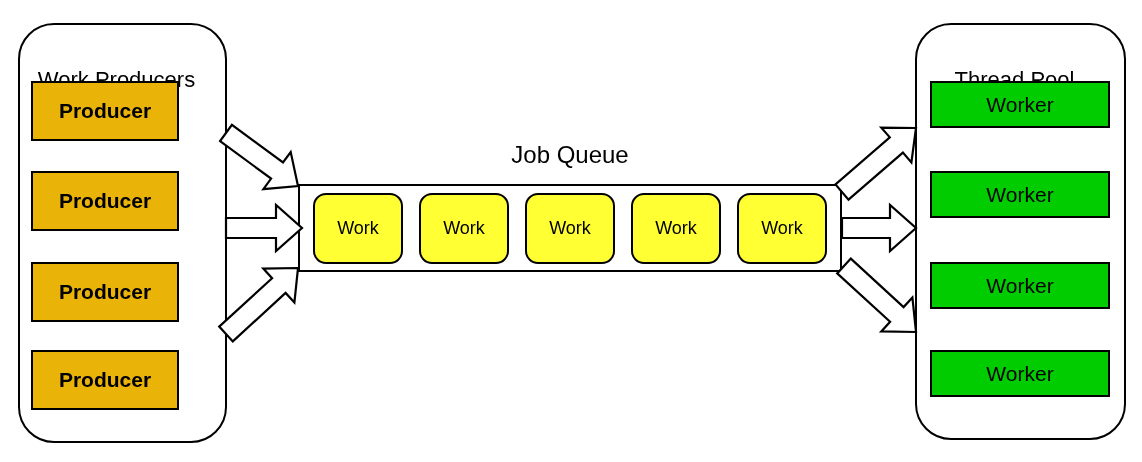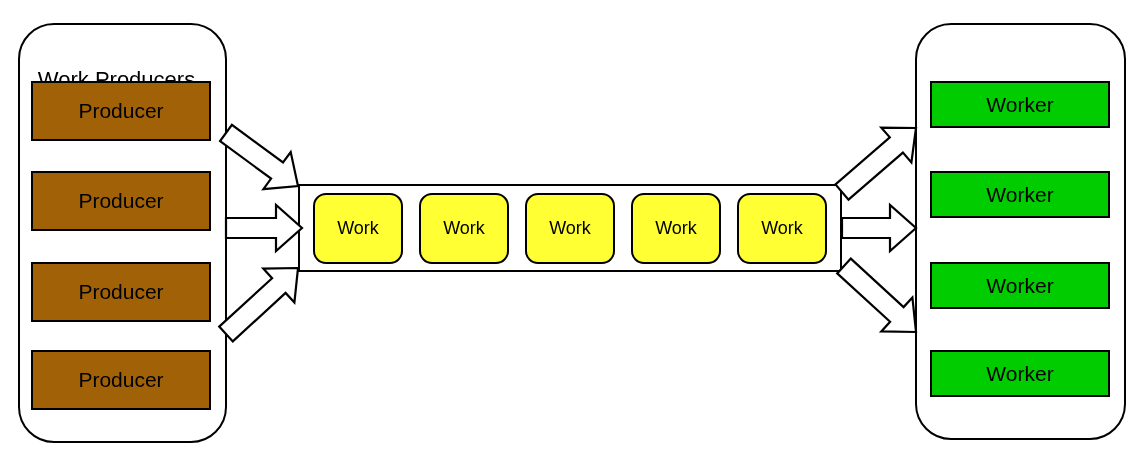--- a/index.html
+++ b/index.html
@@ -33,23 +33,24 @@
   .node {
     position: absolute;
     box-sizing: border-box;
     display: flex;
     align-items: center;
     justify-content: center;
     font-size: 21px;
     white-space: nowrap;
   }
   .producer {
-    left: 11px; width: 180px; height: 60px;
-    background: #a16207;
+    left: 11px; width: 148px; height: 60px;
+    background: #eab308;
     border: 2px solid #000000;
+    font-weight: bold;
   }
   .worker {
     left: 13px; width: 180px; height: 47px;
     background: #00CC00;
     border: 2px solid #000000;
   }
   .queue-label {
     position: absolute;
     left: 298px; top: 141px; width: 544px;
     text-align: center;
@@ -97,29 +98,31 @@
 <div class="canvas">
 
   <section class="panel left">
     <div class="panel-title">Work Producers</div>
     <div class="node producer" style="top:56px">Producer</div>
     <div class="node producer" style="top:146px">Producer</div>
     <div class="node producer" style="top:237px">Producer</div>
     <div class="node producer" style="top:325px">Producer</div>
   </section>
 
+  <div class="queue-label">Job Queue</div>
   <div class="queue">
     <div class="node work">Work</div>
     <div class="node work">Work</div>
     <div class="node work">Work</div>
     <div class="node work">Work</div>
     <div class="node work">Work</div>
   </div>
 
   <section class="panel right">
+    <div class="panel-title">Thread Pool</div>
     <div class="node worker" style="top:56px">Worker</div>
     <div class="node worker" style="top:146px">Worker</div>
     <div class="node worker" style="top:237px">Worker</div>
     <div class="node worker" style="top:325px">Worker</div>
   </section>
 
   <svg class="arrows" width="1142" height="462" viewBox="0 0 1142 462">
     <polygon points="220.1,141.1 271.1,178.6 263.4,189.1 298,186 290.7,152.1 283.0,162.5 231.9,124.9"></polygon>
     <polygon points="226,238 276,238 276,251 302,228 276,205 276,218 226,218"></polygon>
     <polygon points="232.8,341.4 285.6,292.9 294.4,302.5 298,268 263.3,268.6 272.1,278.2 219.2,326.6"></polygon>

